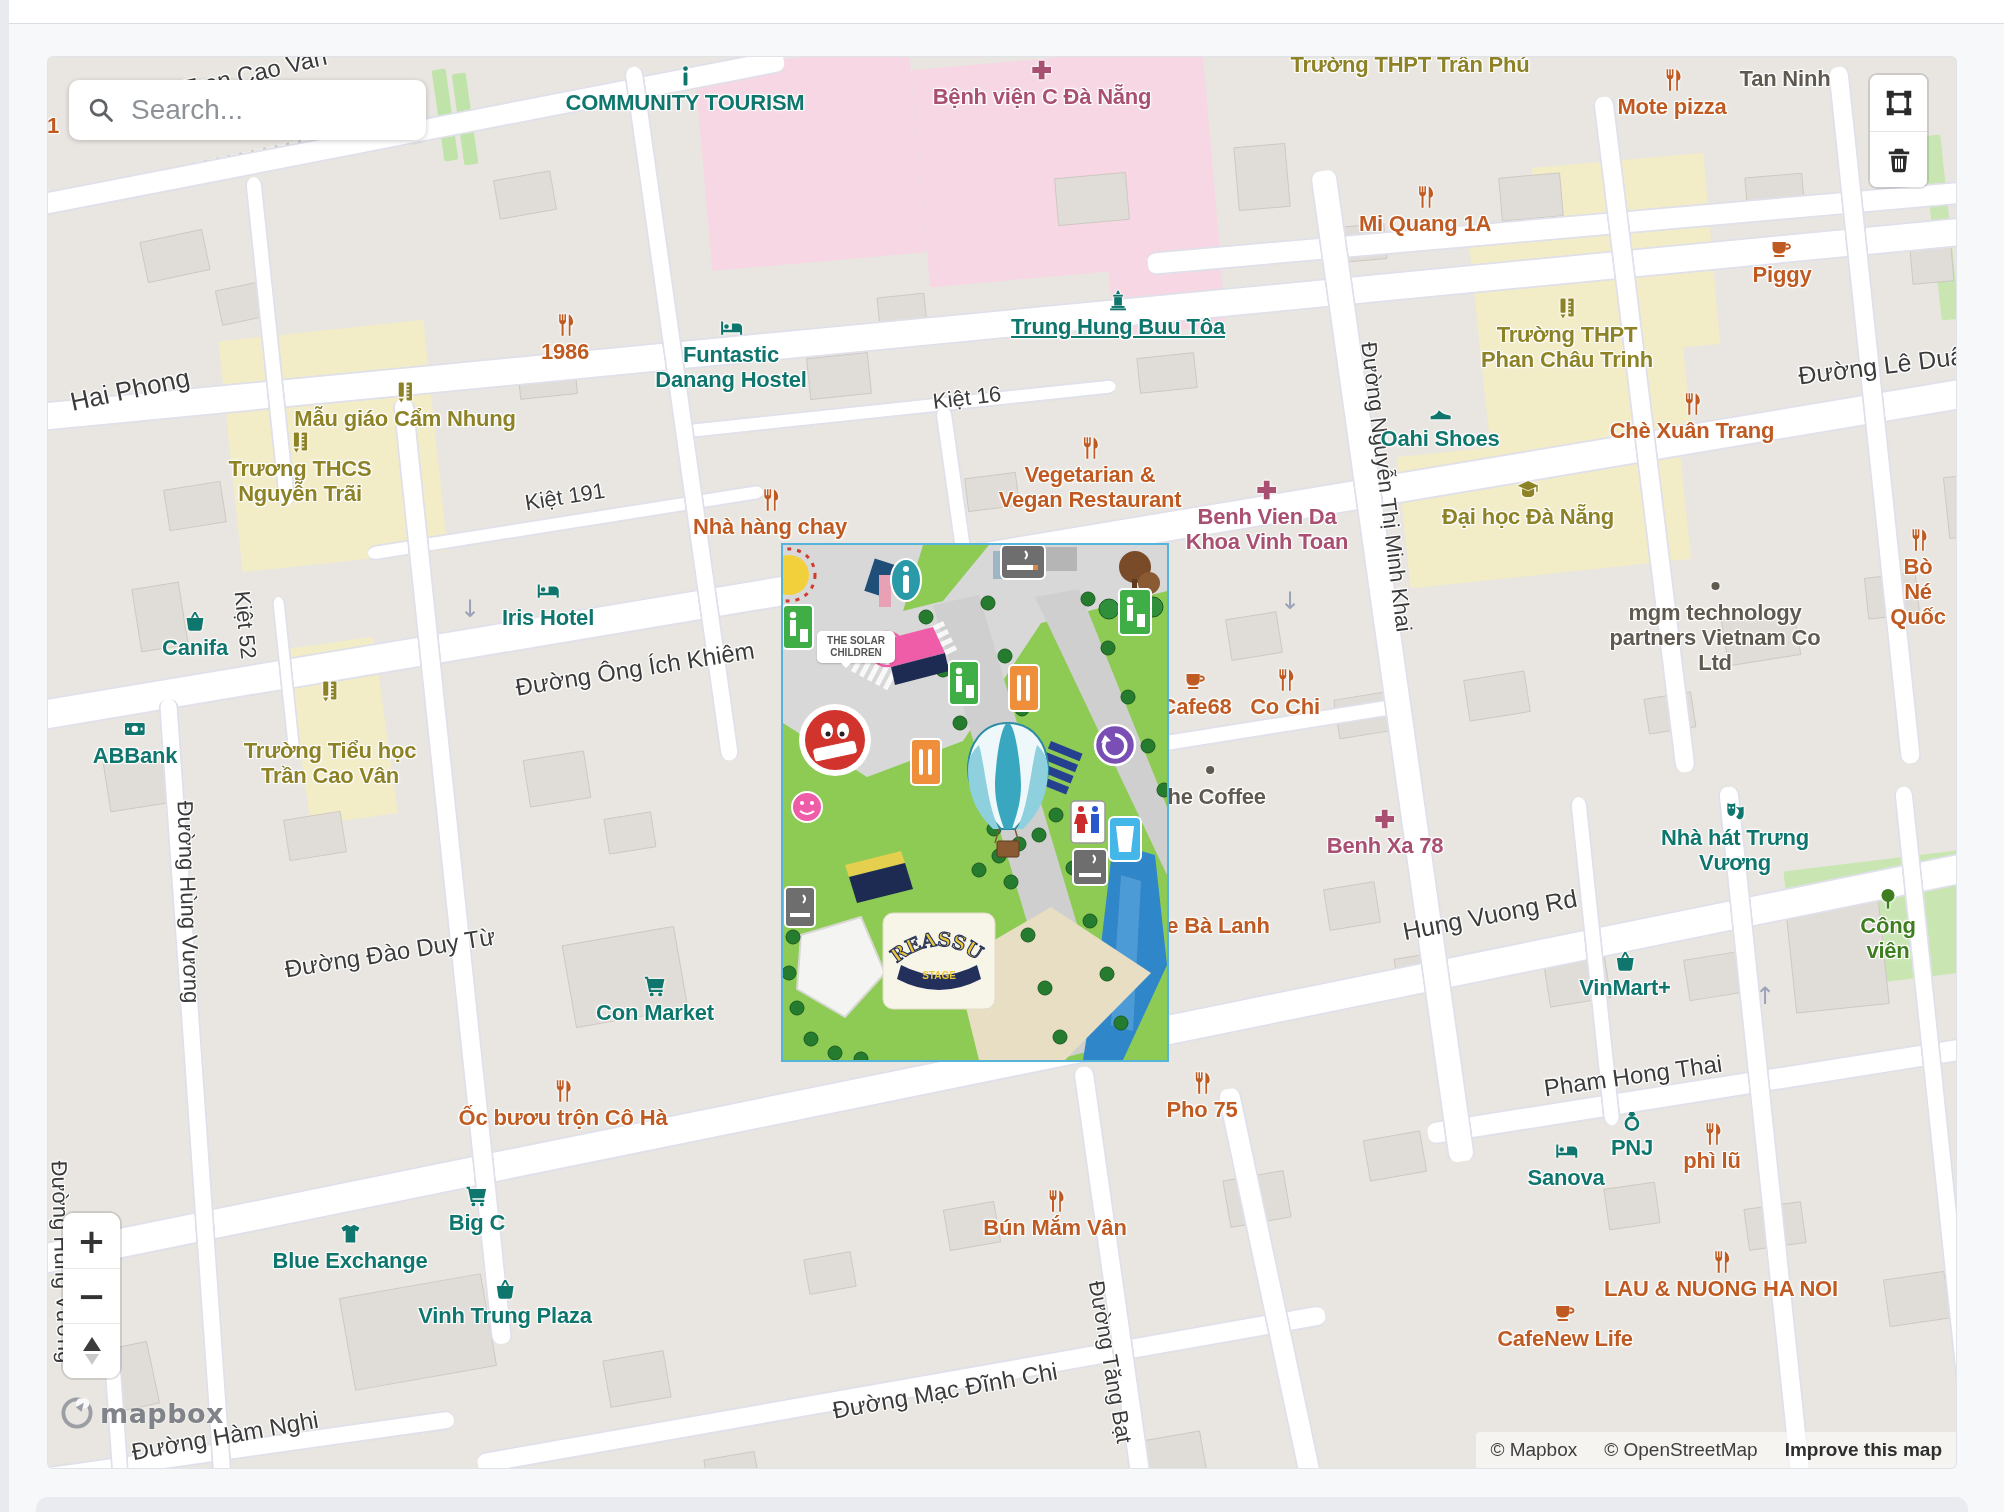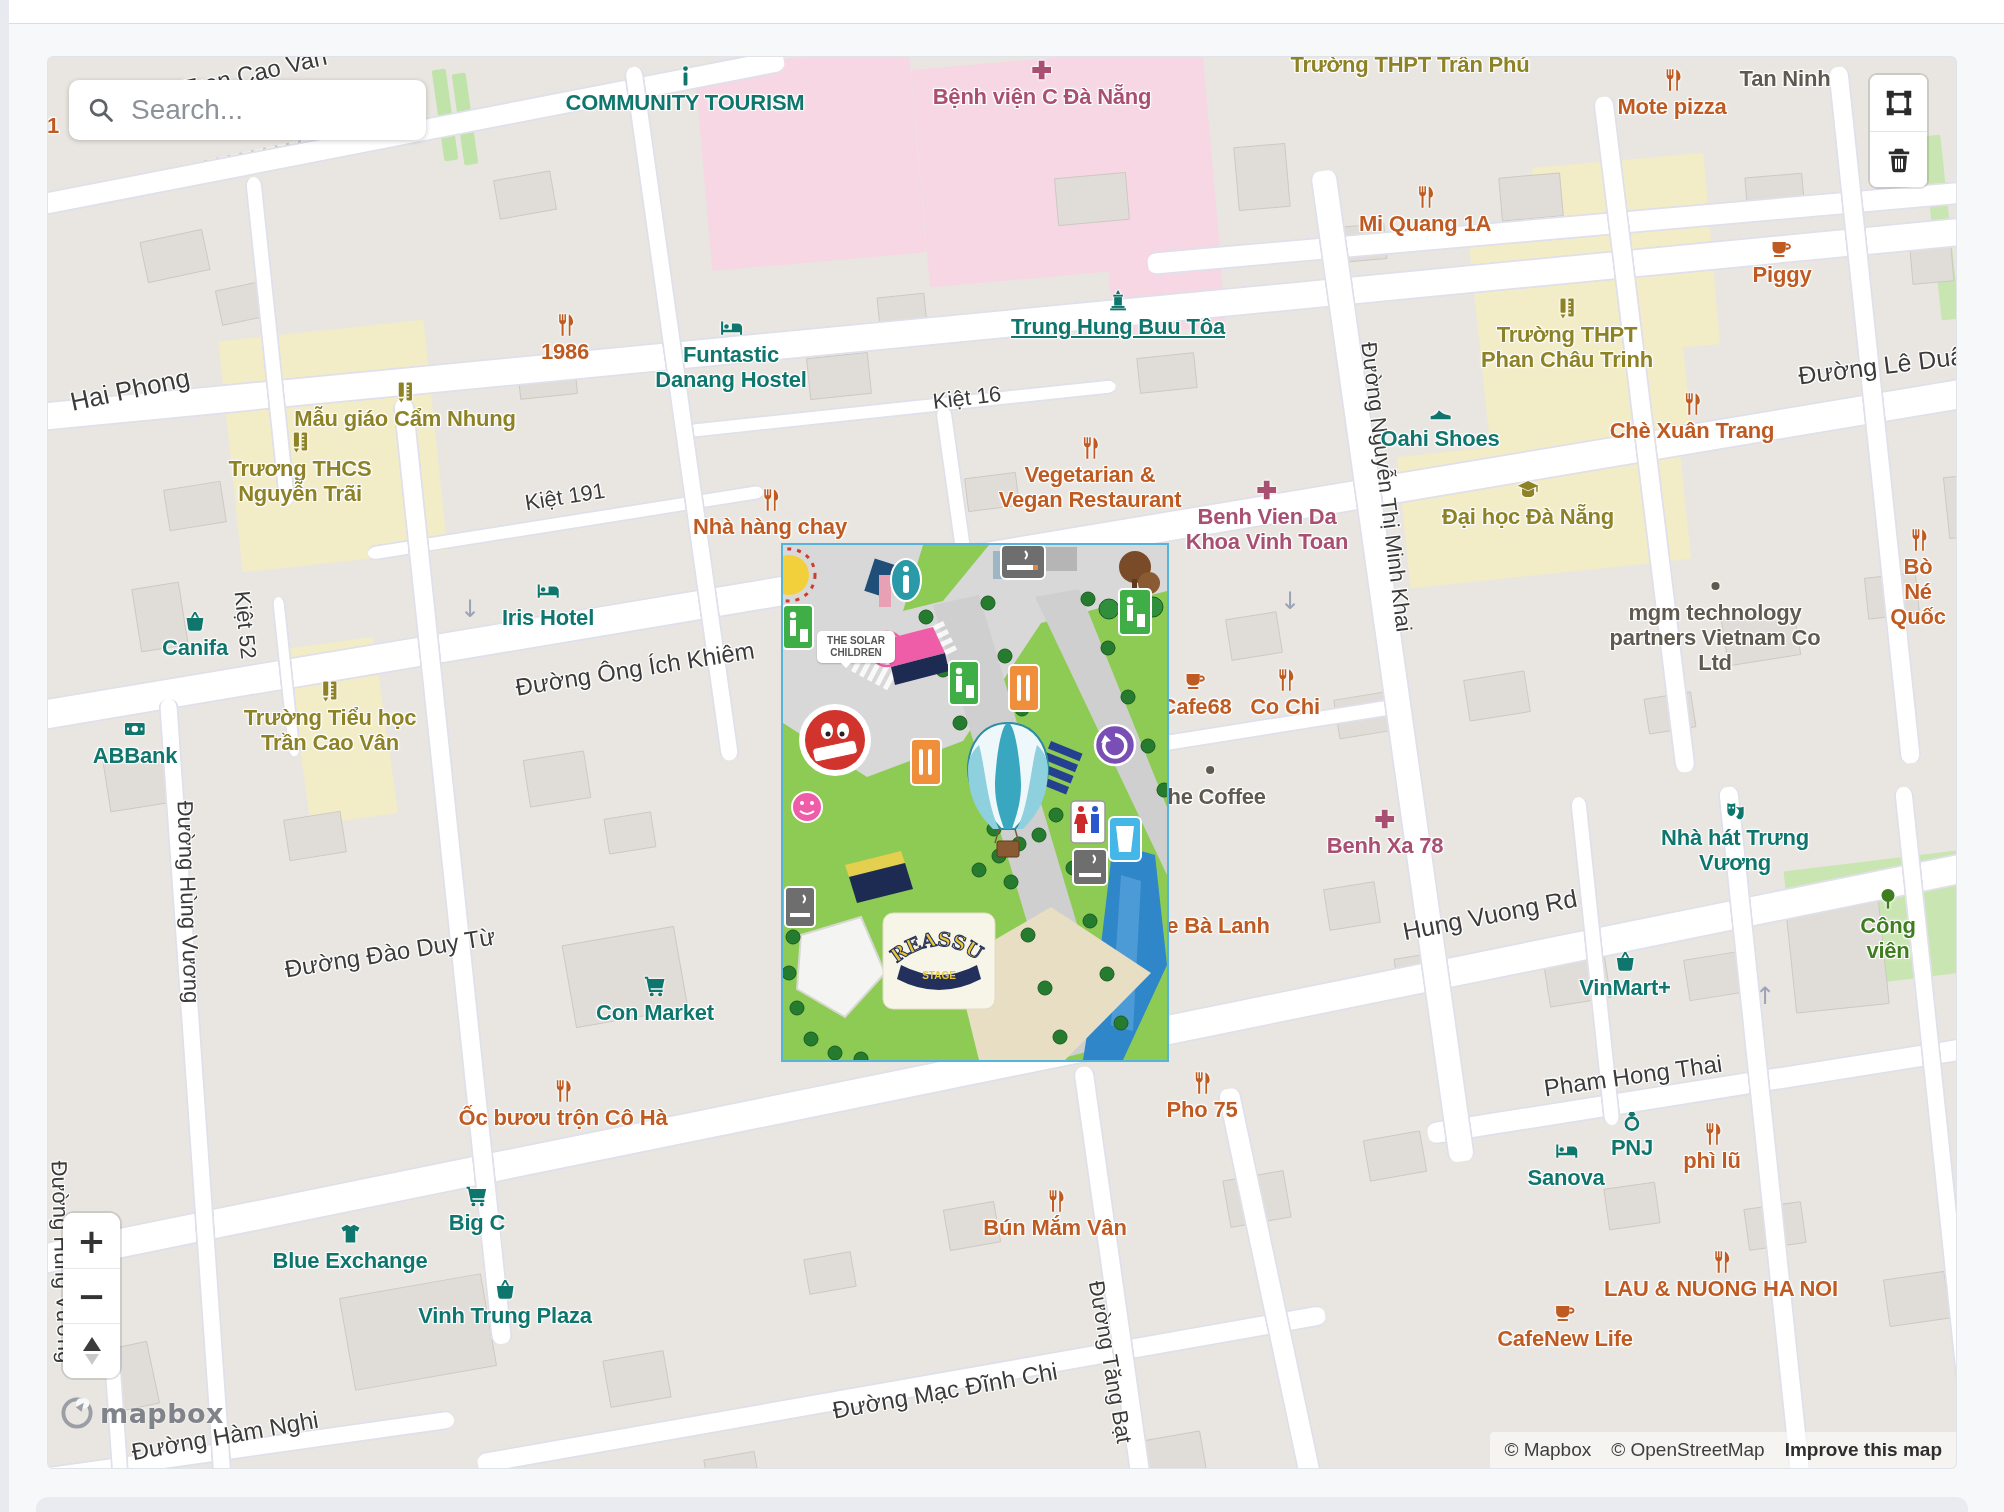--- a/index.html
+++ b/index.html
@@ -74,21 +74,21 @@
   .tri-up{width:0;height:0;border-left:9px solid transparent;border-right:9px solid transparent;
           border-bottom:14px solid #3c3c3c;display:block;}
   .tri-dn{width:0;height:0;border-left:7px solid transparent;border-right:7px solid transparent;
           border-top:11px solid #c9c9c9;display:block;margin-top:3px;}
 
   .mblogo{position:absolute;left:12px;bottom:38px;display:flex;align-items:center;gap:6px;
           z-index:12;text-decoration:none;cursor:pointer;}
   .mblogo span{font:700 27px "DejaVu Sans",sans-serif;color:rgba(100,105,112,.82);letter-spacing:.5px;
           text-shadow:0 0 3px #fff;}
 
-  .attrib{position:absolute;right:0;bottom:0;height:36px;display:flex;align-items:center;gap:20px;
+  .attrib{position:absolute;right:0;bottom:0;height:36px;display:flex;align-items:center;gap:27px;
           padding:0 14px;background:rgba(255,255,255,.55);z-index:12;border-top-left-radius:4px;
           font:400 19px "Liberation Sans",sans-serif;color:#3e3e3e;}
   .attrib a{color:#3e3e3e;text-decoration:none;cursor:pointer;}
   .attrib a.improve{font-weight:700;color:#2e2e2e;}
 </style>
 </head>
 <body>
 
 <div class="topbar"></div>
 <div class="leftstrip"></div>
@@ -429,21 +429,21 @@
       </div>
       <div class="poi t-food" style="left: 1237px; top: 610px;">
         <span class="pic">
           <svg viewBox="0 0 20 20">
             <path d="M5.2 1h1.3v5h.9V1h1.3v5h.9V1h1.3v5.6c0 1.3-.8 2.4-2 2.8V19H7.2V9.4c-1.2-.4-2-1.5-2-2.8V1z"></path>
             <path d="M13.8 1.4c1.9 1.5 3 3.9 3 6.1 0 1.6-.9 2.7-2.2 3V19h-1.4V2c0-.5.3-.8.6-.6z"></path>
           </svg>
         </span>
         <span class="txt">Co Chi</span>
       </div>
-      <div class="poi t-school" style="left: 282px; top: 621px;">
+      <div class="poi t-school" style="left: 282px; top: 621px; gap: 33px;">
         <span class="pic">
           <svg viewBox="0 0 20 20">
             <rect x="4.5" y="2" width="4.2" height="12" rx="1"></rect>
             <path d="M4.5 15.5h4.2L6.6 18.8z"></path>
             <rect x="11" y="2" width="4.5" height="15" rx="1"></rect>
             <path d="M11 5h2.2M11 8h2.2M11 11h2.2M11 14h2.2" stroke="#fff" stroke-width="1.1" fill="none"></path>
           </svg>
         </span>
         <span class="txt">Trường Tiểu học
 Trần Cao Vân</span>

